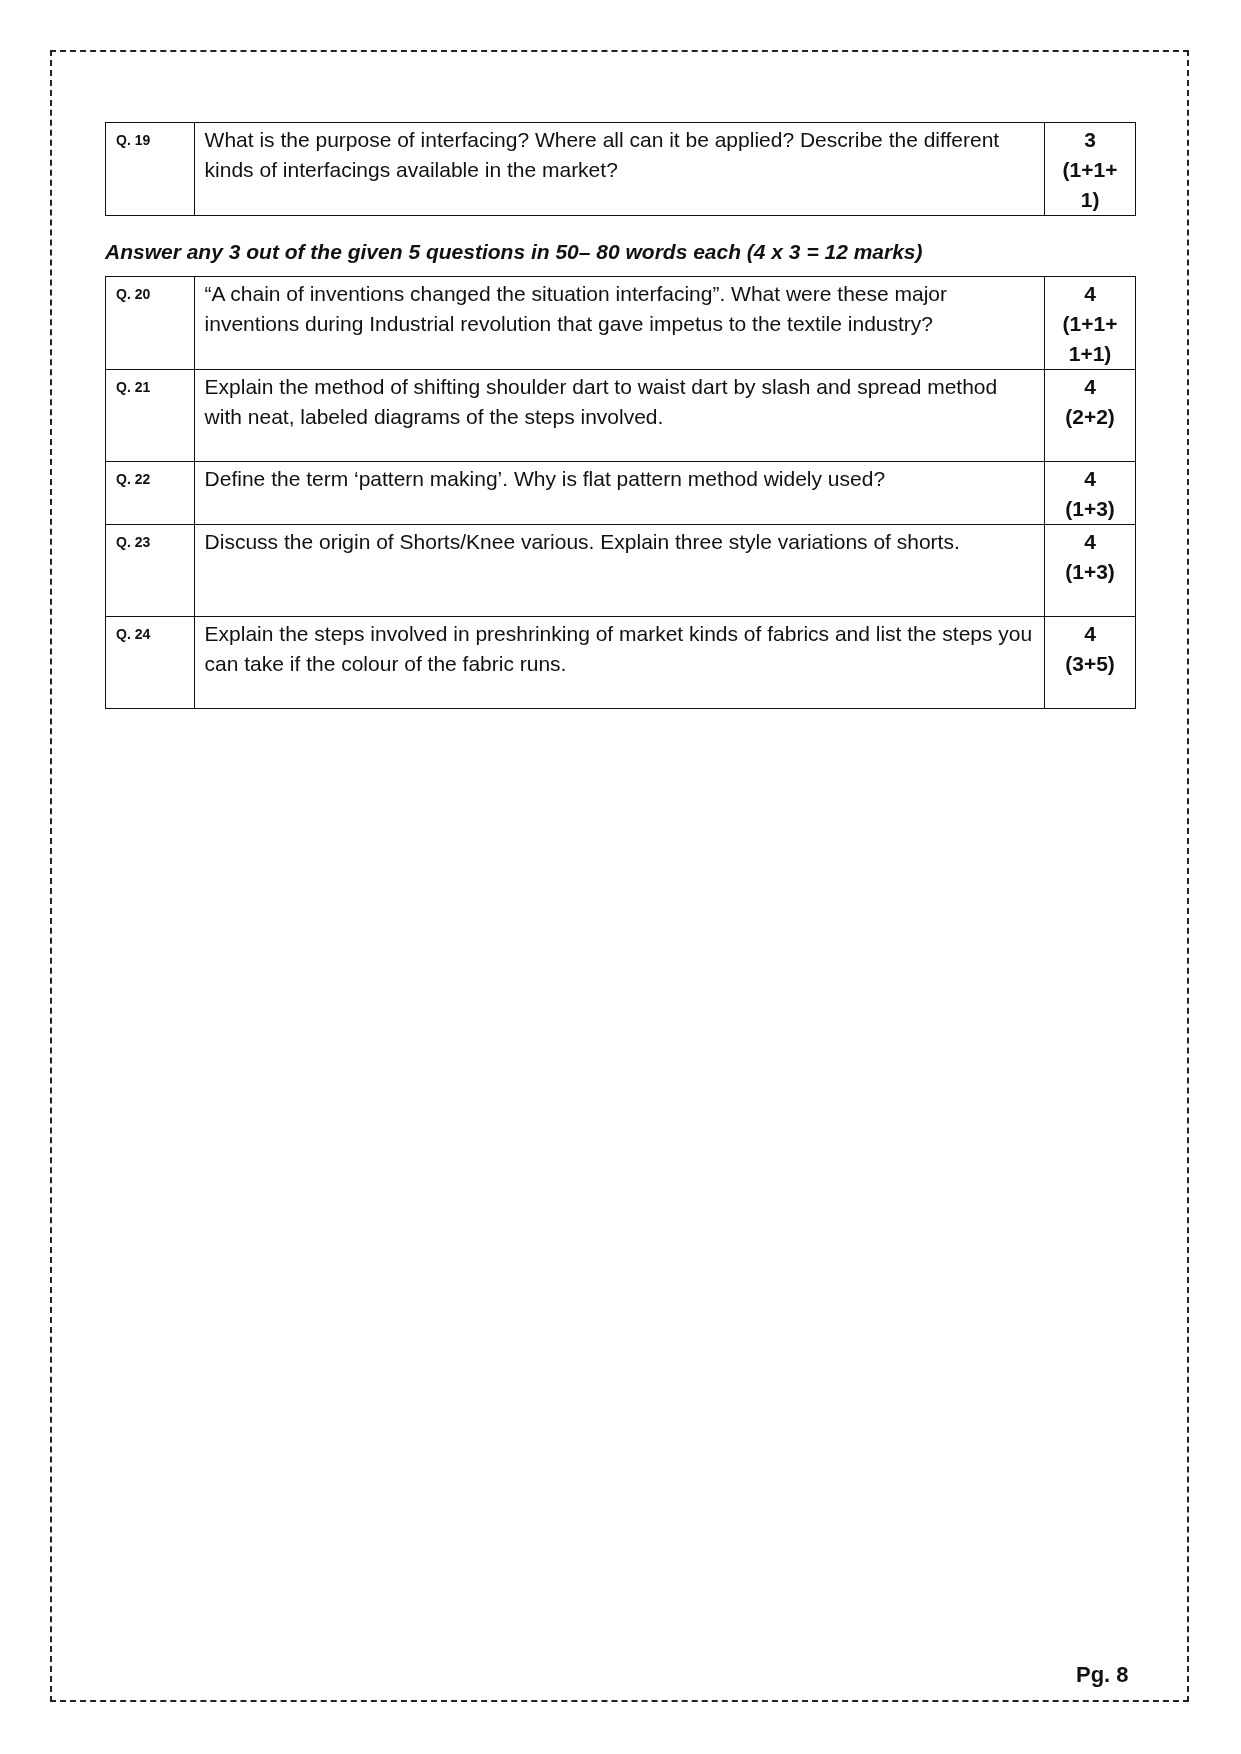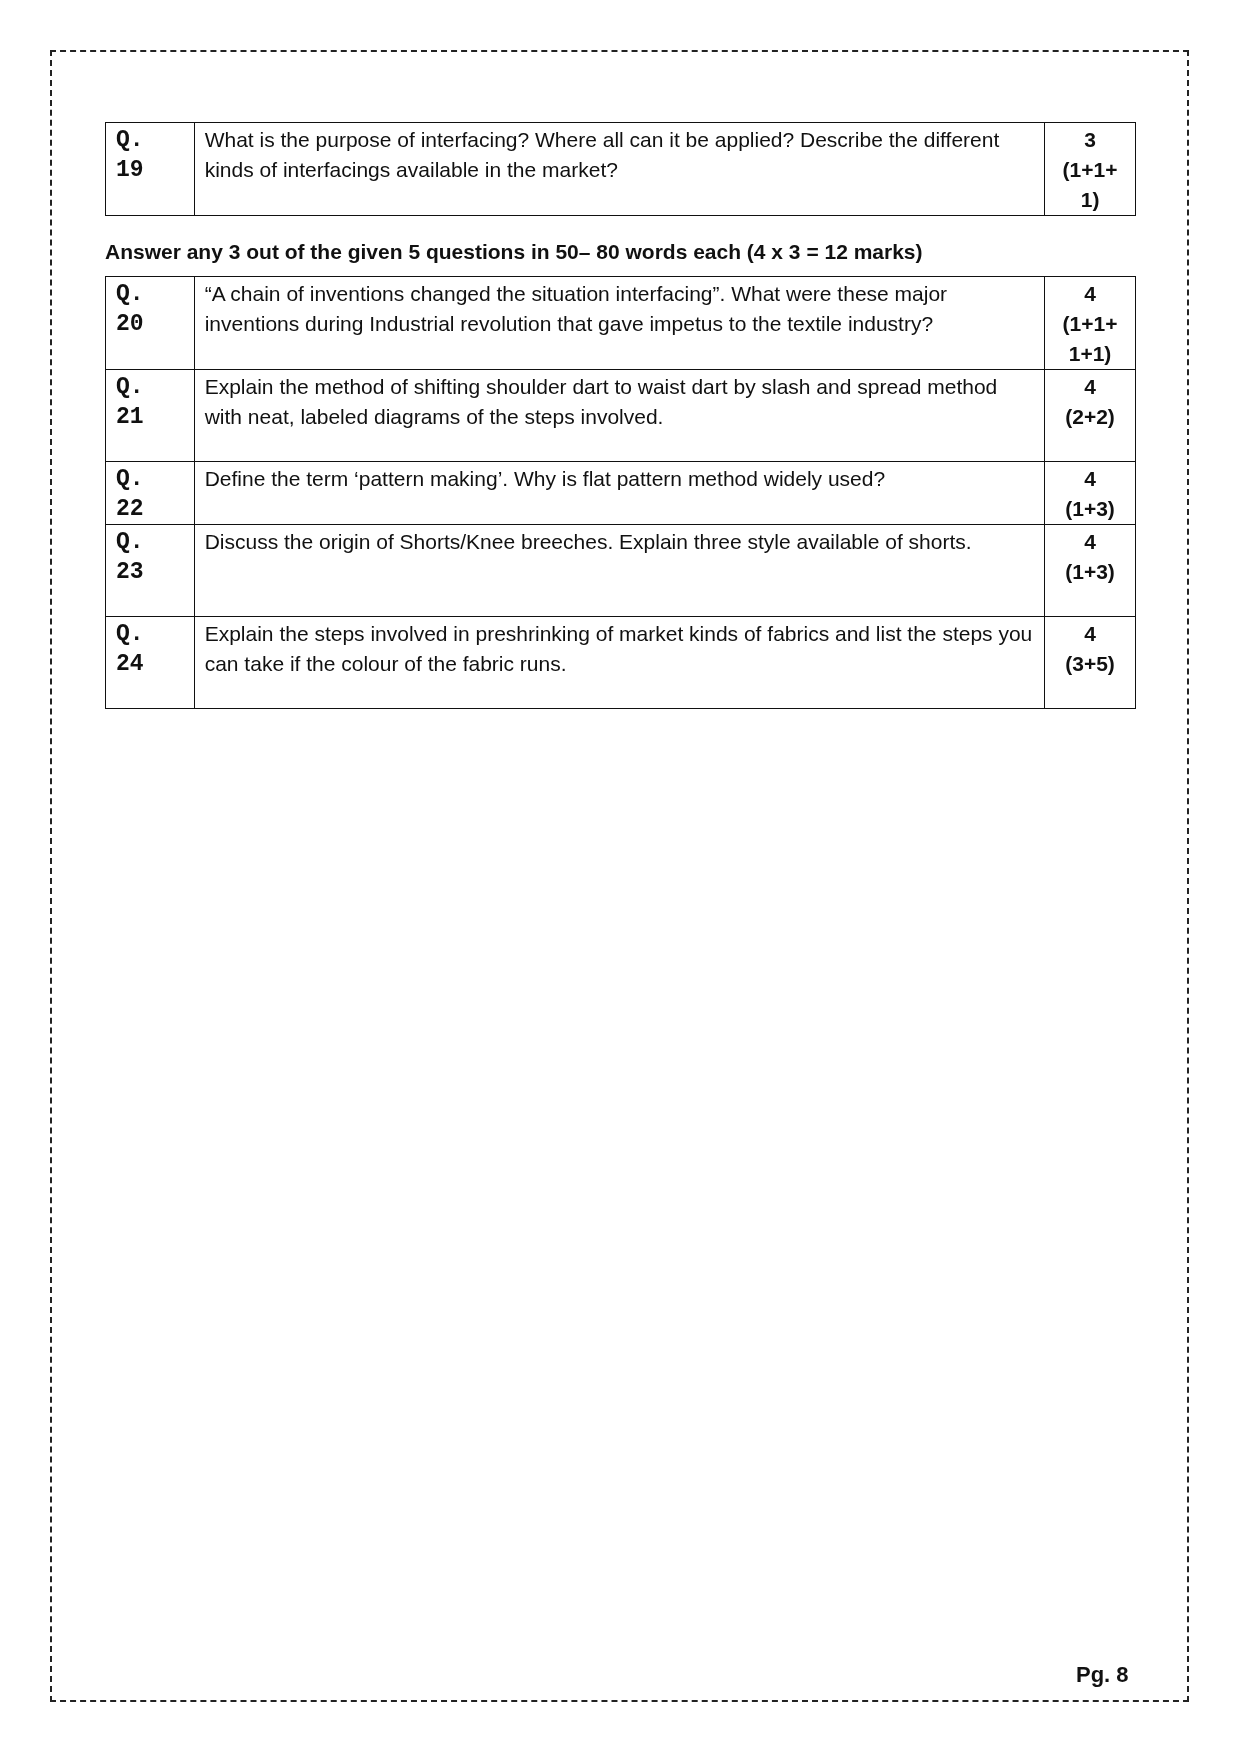--- a/index.html
+++ b/index.html
@@ -6,28 +6,28 @@
   body { width: 1241px; height: 1754px; position: relative; font-family: "Liberation Sans", sans-serif; color: #111; }
   .page-border {
     position: absolute; left: 50px; top: 50px; width: 1139px; height: 1652px;
     border: 2px dashed #222; box-sizing: border-box;
   }
   table.q-table {
     position: absolute; left: 105px; border-collapse: collapse; width: 1031px;
     font-size: 21px; line-height: 30px;
   }
   table.q-table td { border: 1.5px solid #111; vertical-align: top; padding: 2px 10px 0 10px; }
-  td.qno { width: 68px; font-weight: bold; font-size: 23px; padding-top: 4px; font-family: Liberation Mono, monospace; }
+  td.qno { width: 68px; font-weight: bold; font-size: 14px; padding-top: 4px; }
   td.qtext { width: 835px; }
   td.marks { width: 70px; text-align: center; font-weight: bold; padding: 2px 4px 0 4px; }
   .marks span { display: block; }
   #table1 { top: 122px; }
   #table1 tr { height: 93px; }
   .section-heading {
-    position: absolute; left: 105px; top: 240px; font-weight: bold; font-size: 21px;
+    position: absolute; left: 105px; top: 240px; font-weight: bold; font-size: 21px; font-style: italic;
   }
   #table2 { top: 276px; }
   .r20 { height: 92px; margin-top: 14px; } .r21 { height: 92px; } .r22 { height: 62px; } .r23 { height: 92px; } .r24 { height: 92px; }
   .page-number {
     position: absolute; left: 1076px; top: 1662px; font-family: Liberation Sans, sans-serif; font-weight: bold; font-size: 22px;
   }
 </style>
 </head>
 <body>
 
@@ -71,21 +71,21 @@
   <tr class="r22">
     <td class="qno">Q. 22</td>
     <td class="qtext">Define the term ‘pattern making’. Why is flat pattern method widely used?</td>
     <td class="marks">
       <span>4</span>
       <span>(1+3)</span>
     </td>
   </tr>
   <tr class="r23">
     <td class="qno">Q. 23</td>
-    <td class="qtext">Discuss the origin of Shorts/Knee breeches. Explain three style available of shorts.</td>
+    <td class="qtext">Discuss the origin of Shorts/Knee various. Explain three style variations of shorts.</td>
     <td class="marks">
       <span>4</span>
       <span>(1+3)</span>
     </td>
   </tr>
   <tr class="r24">
     <td class="qno">Q. 24</td>
     <td class="qtext">Explain the steps involved in preshrinking of market kinds of fabrics and list the steps you can take if the colour of the fabric runs.</td>
     <td class="marks">
       <span>4</span>

